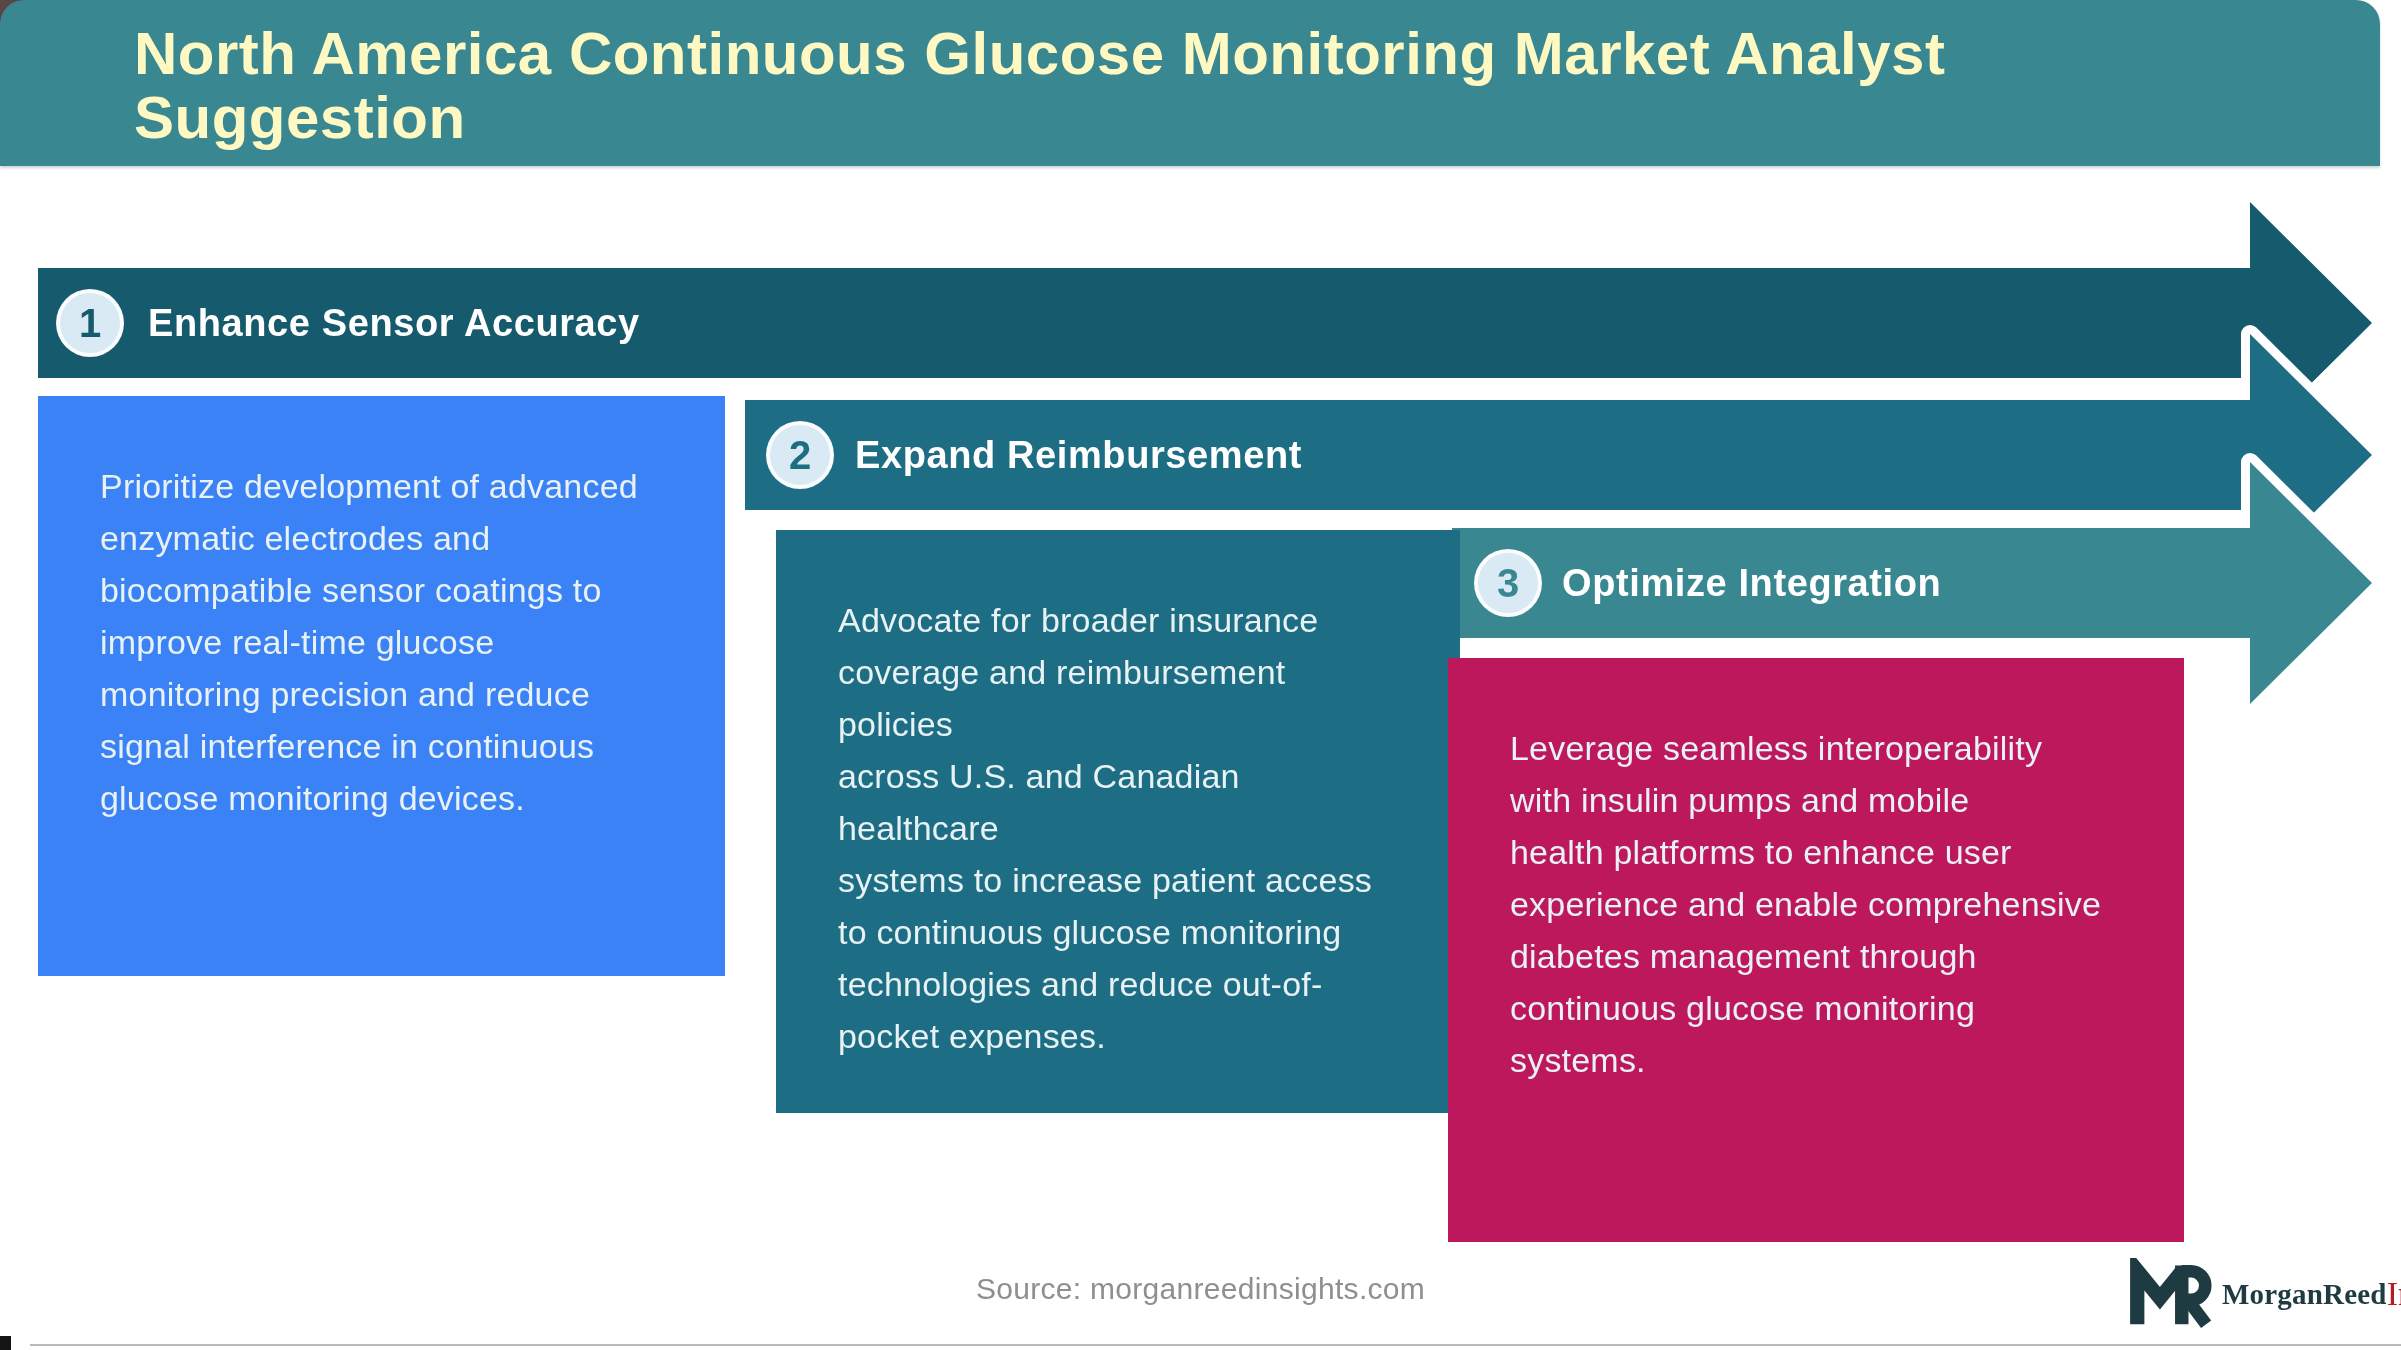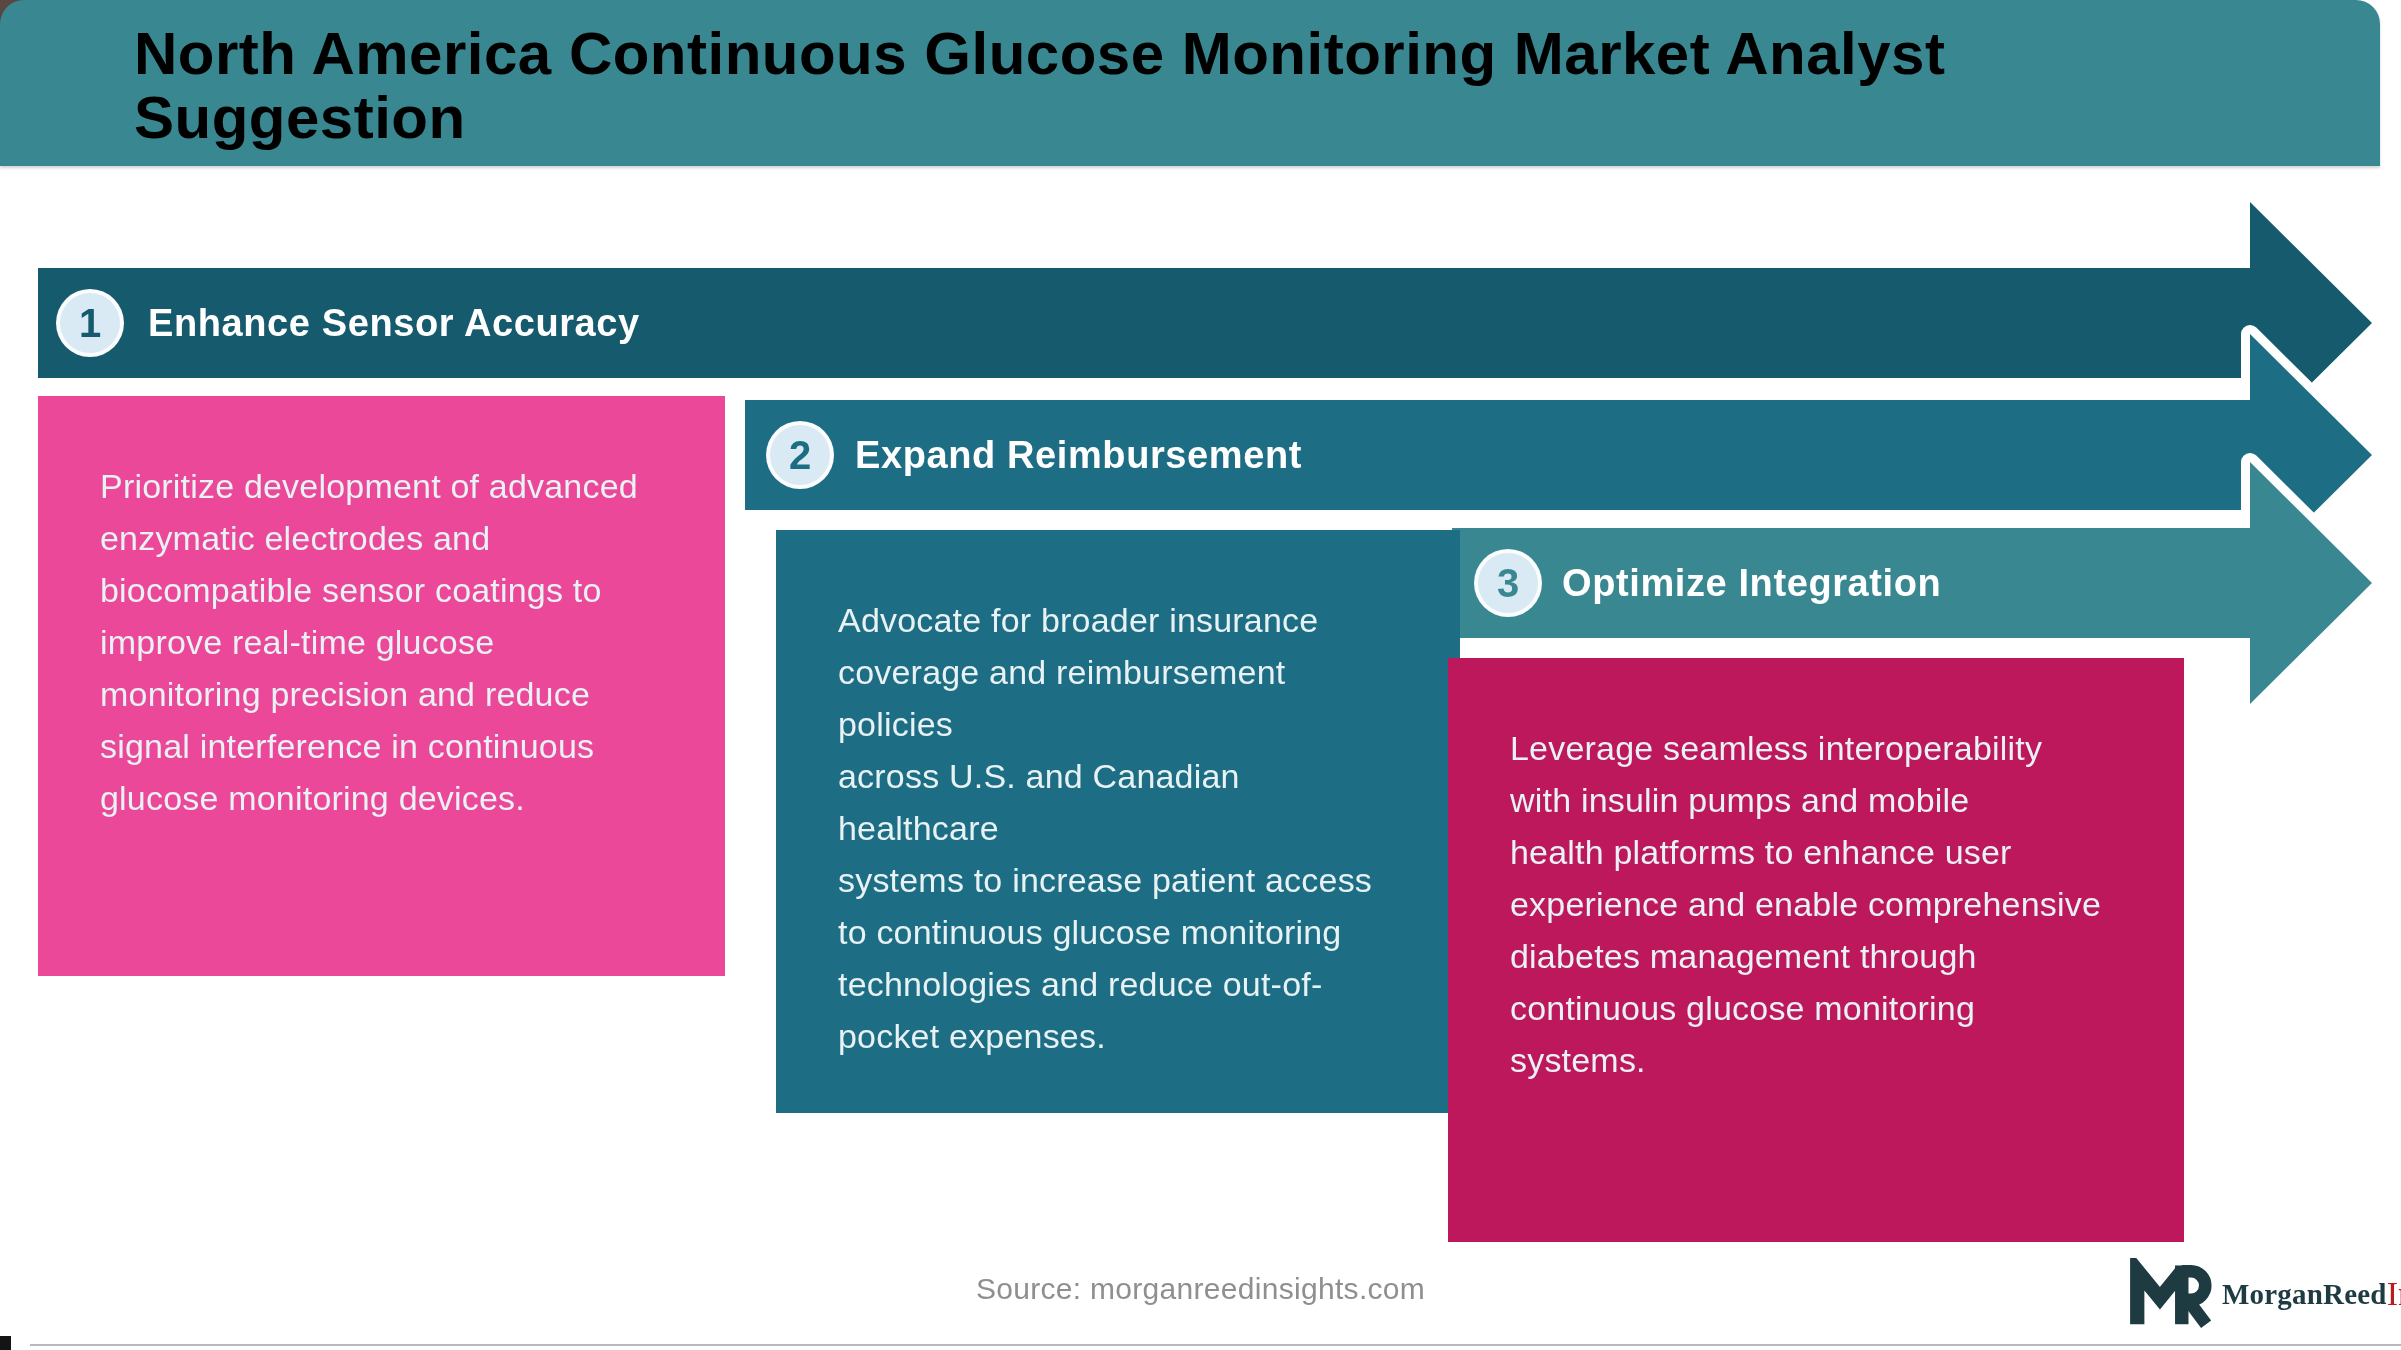--- a/index.html
+++ b/index.html
@@ -7,21 +7,21 @@
     width:2401px;height:1350px;position:relative;overflow:hidden;
     background:#ffffff;font-family:"Liberation Sans",sans-serif;
   }
   
   .corner-artifact{position:absolute;left:0;top:0;width:30px;height:58px;background:#5a4741;z-index:0;}
   .header{
     position:absolute;left:0;top:0;width:2380px;height:166px;background:#398791;
     border-radius:24px 24px 0 0;z-index:1;box-shadow:0 2px 3px rgba(0,0,0,0.18);
   }
   .header .title{
-    position:absolute;left:134px;top:22px;color:#000000;font-size:60px;line-height:64px;
+    position:absolute;left:134px;top:22px;color:#fef9c3;font-size:60px;line-height:64px;
     font-weight:700;letter-spacing:0.5px;white-space:pre-line;
   }
   .arrows{position:absolute;left:0;top:0;width:2401px;height:1350px;z-index:2;}
   .arrows path{stroke:#ffffff;stroke-width:18;stroke-linejoin:round;paint-order:stroke fill;}
   .badge{
     position:absolute;width:68px;height:68px;border-radius:50%;background:#d9eaf4;
     border:4px solid rgba(255,255,255,0.85);box-sizing:border-box;z-index:4;
     display:flex;align-items:center;justify-content:center;
     font-size:40px;font-weight:700;
   }
@@ -78,21 +78,21 @@
 <div class="badge" style="left:766px;top:421px;">
   <span style="color: rgb(29, 110, 132);">2</span>
 </div>
 <div class="step-heading" style="left:855px;top:426px;">Expand Reimbursement</div>
 
 <div class="badge" style="left:1474px;top:549px;">
   <span style="color: rgb(57, 135, 145);">3</span>
 </div>
 <div class="step-heading" style="left:1562px;top:554px;">Optimize Integration</div>
 
-<div class="desc-box" style="left: 38px; top: 396px; width: 687px; height: 580px; background: #ec4899;">Prioritize development of advanced
+<div class="desc-box" style="left: 38px; top: 396px; width: 687px; height: 580px; background: #3b82f6;">Prioritize development of advanced
 enzymatic electrodes and
 biocompatible sensor coatings to
 improve real-time glucose
 monitoring precision and reduce
 signal interference in continuous
 glucose monitoring devices.</div>
 
 <div class="desc-box" style="left: 776px; top: 530px; width: 684px; height: 583px; background: rgb(29, 110, 132);">Advocate for broader insurance
 coverage and reimbursement policies
 across U.S. and Canadian healthcare

